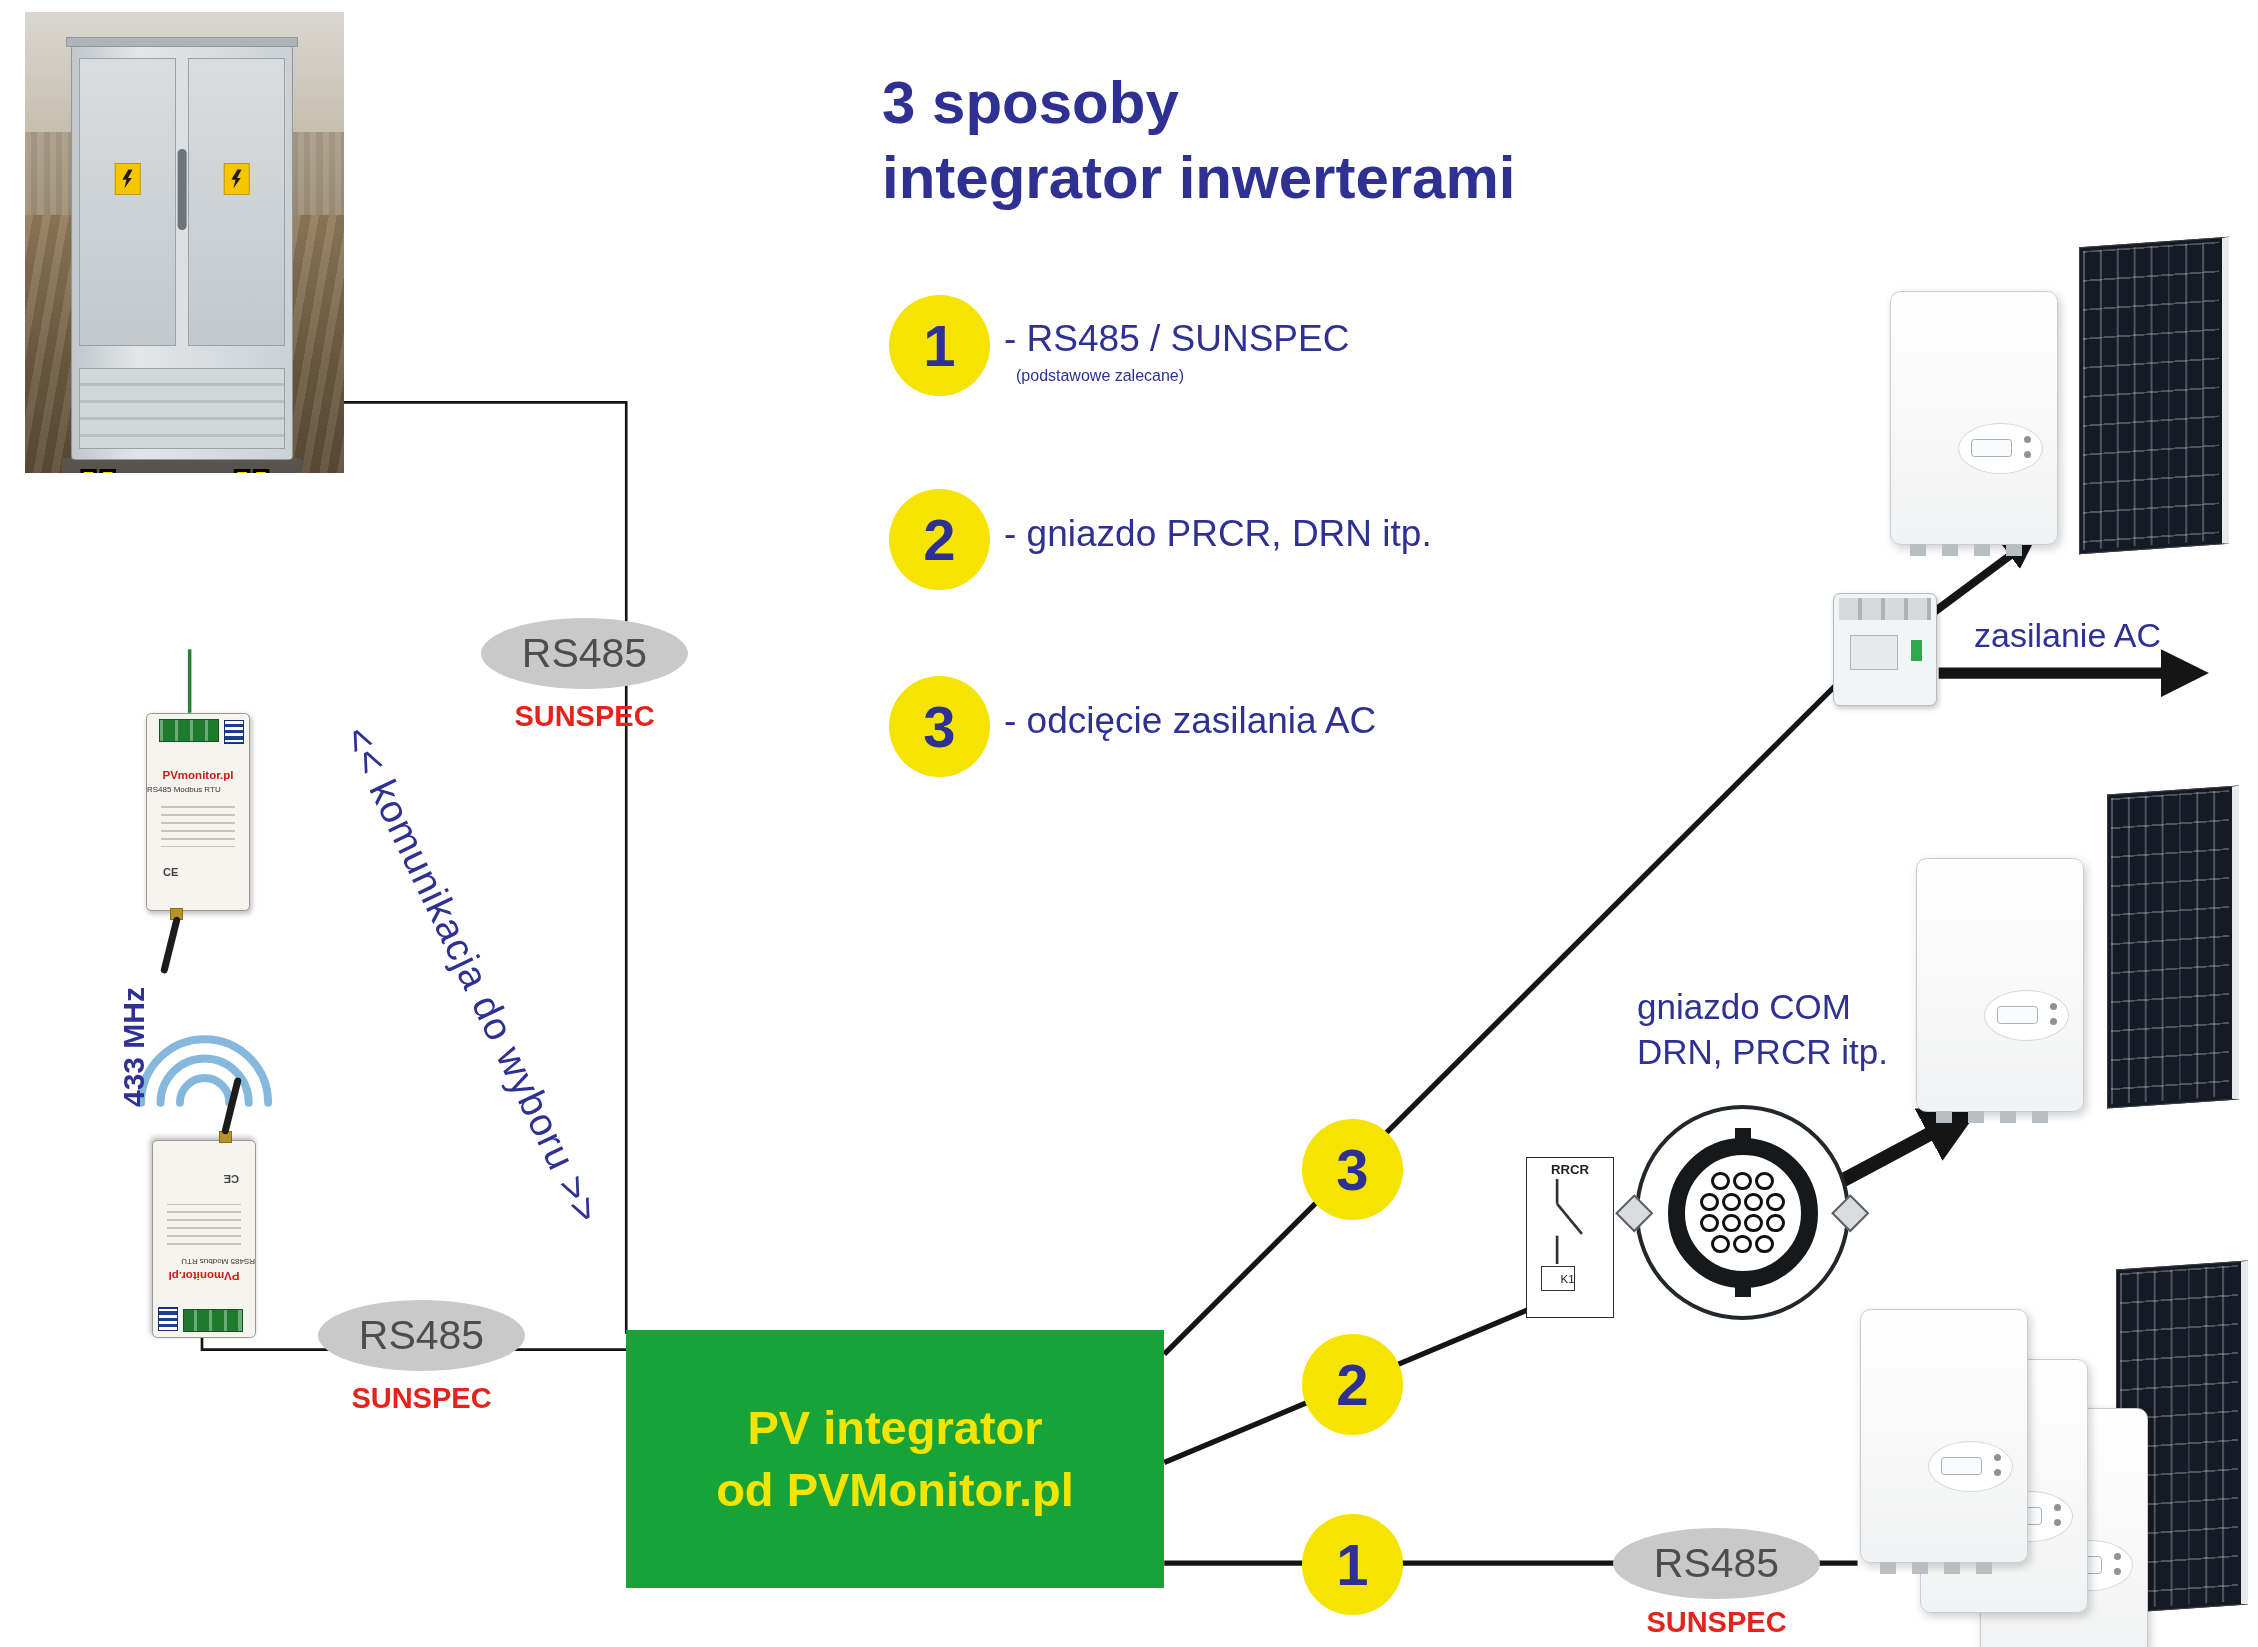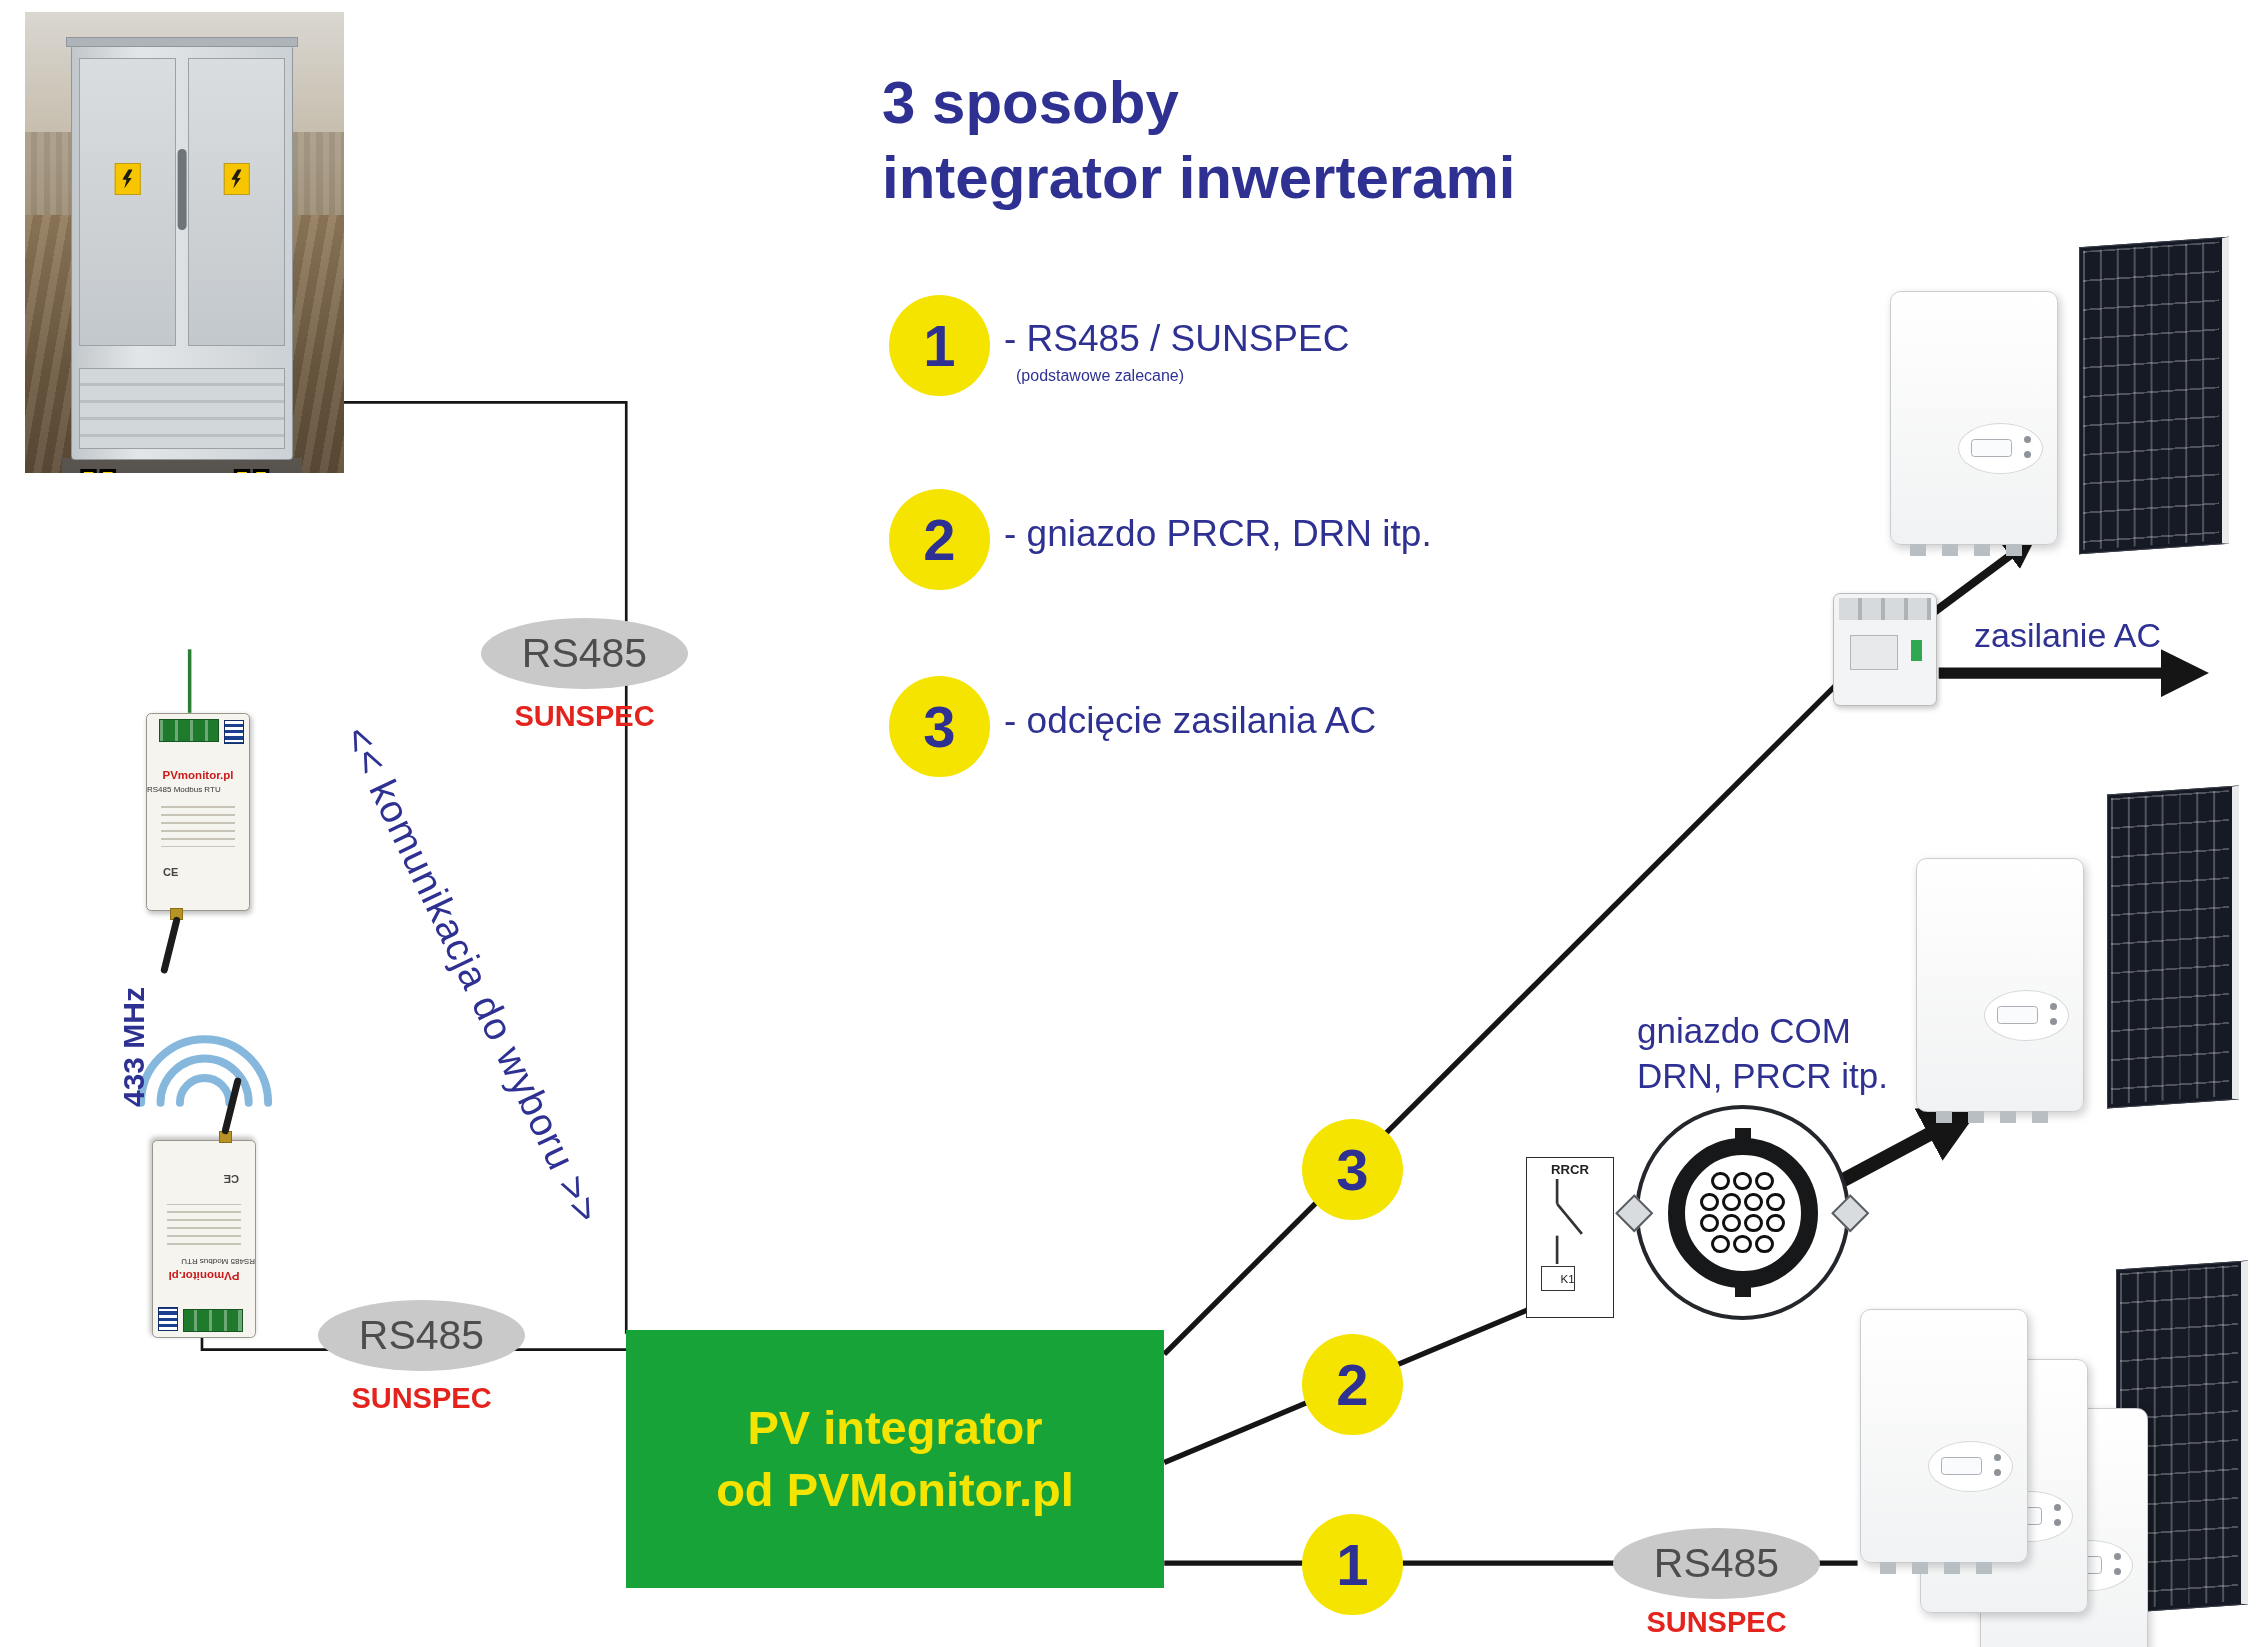--- a/index.html
+++ b/index.html
@@ -119,21 +119,21 @@
 
   
   .rrcr { position:absolute; left:1526px; top:1157px; width:88px; height:161px; background:#fff; border:1.8px solid #2a2a2a; z-index:2; }
   .rrcr-title { margin-top:3.5px; text-align:center; font-size:13.2px; font-weight:bold; color:#222; }
   .rrcr-k1 { position:absolute; left:14px; top:108px; width:34px; height:25px; border:1.8px solid #333;
     font-size:11.5px; color:#222; display:flex; align-items:center; justify-content:center;padding-left:19px; }
   .rrcr-svg { position:absolute; left:0; top:21px; }
 
   
   .zasilanie { position:absolute; left:1974px; top:616px; color:#2e3192; font-size:34px; z-index:2; }
-  .gniazdo { position:absolute; left:1637px; top:985px; color:#2e3192; font-size:35px; line-height:1.28; z-index:2;margin-top:24px; }
+  .gniazdo { position:absolute; left:1637px; top:985px; color:#2e3192; font-size:35px; line-height:1.28; z-index:2; }
 </style>
 </head>
 <body>
 
 <div class="canvas">
 
   <svg class="wires" viewBox="0 0 2560 1867">
     <defs>
       <marker id="ah" viewBox="0 0 10 10" refX="7" refY="5" markerWidth="4.2" markerHeight="4.2" orient="auto-start-reverse">
         <path d="M0,0 L10,5 L0,10 Z" fill="#151515"></path>

